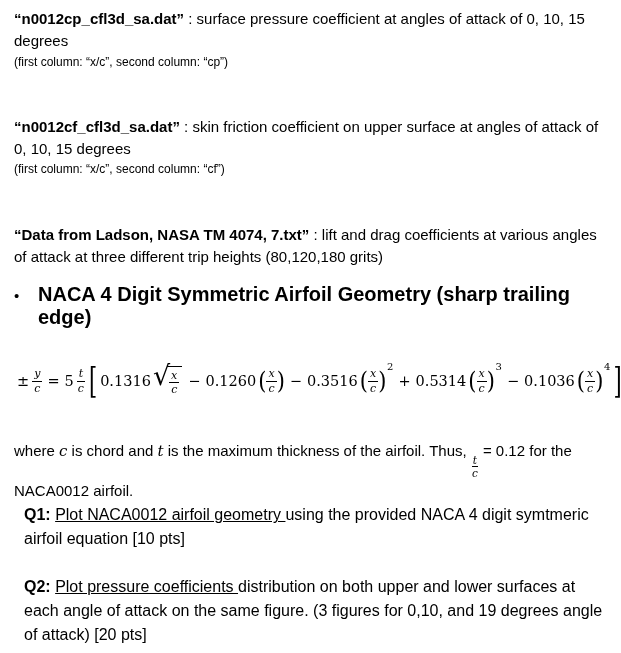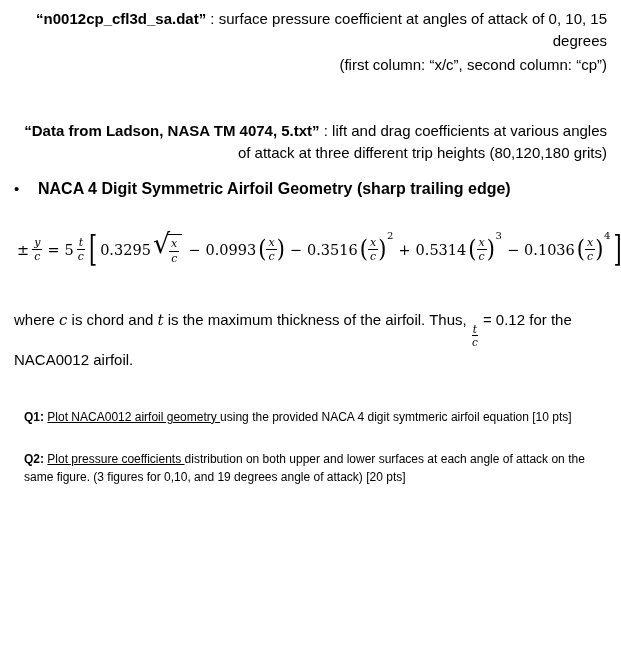--- a/index.html
+++ b/index.html
@@ -4,29 +4,29 @@
 <style>
   * { margin:0; padding:0; box-sizing:border-box; }
   html, body { background:#ffffff; }
   body {
     width:621px; height:653px; overflow:hidden;
     font-family:"Liberation Sans", sans-serif;
     color:#000000;
   }
   .page { padding:8px 14px 0 14px; }
 
-  .group { margin-bottom:45px;text-align:right; }
+  .group { margin-bottom:45px; }
   .group.last { margin-bottom:16px; }
   .para { font-size:15px; line-height:1.45; }
   .para b { font-weight:bold; }
-  .note { font-size:15px; line-height:1.45; margin-top:2px; }
+  .note { font-size:12px; line-height:1.45; margin-top:2px; }
 
   .bullet-row { display:flex; align-items:baseline; margin-bottom:26px; }
   .bullet-marker { font-size:15px; width:24px; flex:0 0 auto; }
-  .section-heading { font-size:16px; font-weight:bold; }
+  .section-heading { font-size:20px; font-weight:bold; }
 
   
   .equation {
     display:flex; align-items:center; white-space:nowrap;
     font-family:"DejaVu Serif", serif; font-size:14.5px;
     column-gap:2px; padding-left:2px; margin-bottom:32px; height:52px;
   }
   .equation > * { flex:0 0 auto; }
   .mop { padding:0 3px; }
   .pm  { padding:0 1px; }
@@ -38,78 +38,82 @@
   .bracket { font-size:21px; line-height:1; transform:scaleY(1.7); padding:0 1px; }
   .paren   { font-size:21px; line-height:1; transform:scaleY(1.15); }
   .pgroup  { display:inline-flex; align-items:center; position:relative; }
   .pgroup.haspow { padding-right:7px; }
   .exp { position:absolute; top:-6px; right:0; font-size:10px; }
   .sqrt { display:inline-flex; align-items:flex-start; margin-right:1px; }
   .radical  { font-size:27px; line-height:1; margin-top:-4px; }
   .radicand { display:inline-flex; border-top:1px solid #000; padding:2px 3px 0 2px; margin-left:-3px; }
 
   
-  .where { font-size:15px; line-height:1.6; margin-bottom:36px; }
+  .where { font-size:15px; line-height:1.6; }
   .ifrac { display:inline-flex; flex-direction:column; align-items:center;
            font-size:10.5px; line-height:1.15; vertical-align:-8px;
            font-family:"DejaVu Serif", serif; font-style:italic; }
   .ifrac .num { border-bottom:1px solid #000; padding:0 1px; }
   .ifrac .den { padding:0 1px; }
 
   
-  .question { font-size:12px; line-height:1.5; padding-left:10px; padding-right:4px; }
+  .question { font-size:16px; line-height:1.5; padding-left:10px; padding-right:4px; }
   .question.q1 { margin-bottom:24px; }
   .question b { font-weight:bold; }
   .ul { text-decoration:underline; }
 </style>
 </head>
 <body>
 
 <div class="page">
 
   <div class="group">
     <p class="para"><b>“n0012cp_cfl3d_sa.dat”</b><span> : surface pressure coefficient at  angles of attack of 0, 10, 15 degrees</span></p>
     <p class="note">(first column: “x/c”, second column: “cp”)</p>
   </div>
 
+  <div class="group">
+    <p class="para"><b>“n0012cf_cfl3d_sa.dat”</b><span> : skin friction coefficient on upper surface at angles of attack of 0, 10, 15 degrees</span></p>
+    <p class="note">(first column: “x/c”, second column: “cf”)</p>
+  </div>
 
   <div class="group last">
-    <p class="para"><b>“Data from Ladson, NASA TM 4074, 5.txt”</b><span> : lift and drag coefficients at various angles of attack at three different trip heights (80,120,180 grits)</span></p>
+    <p class="para"><b>“Data from Ladson, NASA TM 4074, 7.txt”</b><span> : lift and drag coefficients at various angles of attack at three different trip heights (80,120,180 grits)</span></p>
   </div>
 
   <div class="bullet-row">
     <span class="bullet-marker">•</span>
     <span class="section-heading">NACA 4 Digit Symmetric Airfoil Geometry (sharp trailing edge)</span>
   </div>
 
   <div class="equation">
     <span class="mop pm">±</span>
     <span class="frac">
       <span class="num mvar">y</span>
       <span class="den mvar">c</span>
     </span>
     <span class="mop">=</span>
     <span class="mnum">5</span>
     <span class="frac">
       <span class="num mvar">t</span>
       <span class="den mvar">c</span>
     </span>
     <span class="bracket">[</span>
-    <span class="mnum">0.3295</span>
+    <span class="mnum">0.1316</span>
     <span class="sqrt">
       <span class="radical">√</span>
       <span class="radicand">
         <span class="frac">
           <span class="num mvar">x</span>
           <span class="den mvar">c</span>
         </span>
       </span>
     </span>
     <span class="mop">−</span>
-    <span class="mnum">0.0993</span>
+    <span class="mnum">0.1260</span>
     <span class="pgroup">
       <span class="paren">(</span>
       <span class="frac">
         <span class="num mvar">x</span>
         <span class="den mvar">c</span>
       </span>
       <span class="paren">)</span>
     </span>
     <span class="mop">−</span>
     <span class="mnum">0.3516</span>

